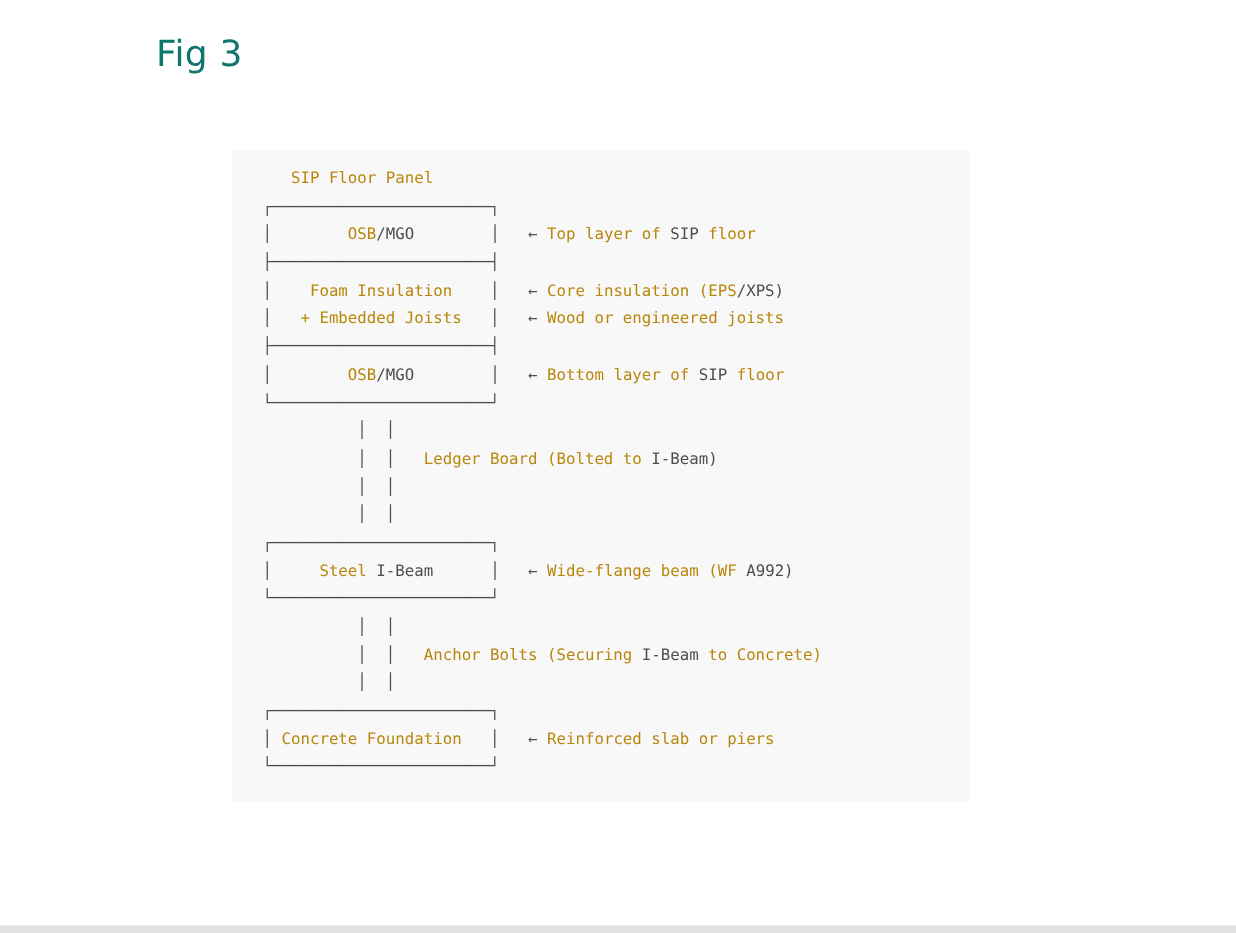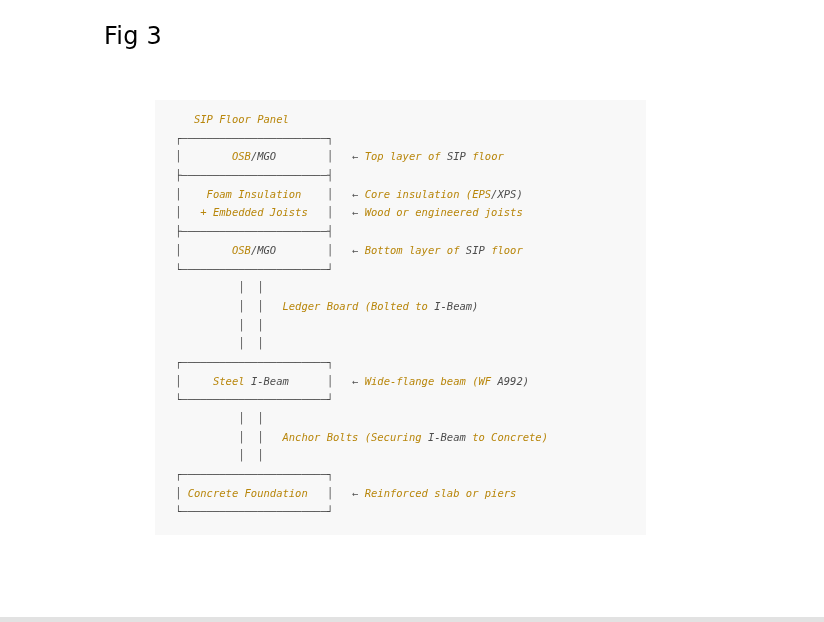--- a/index.html
+++ b/index.html
@@ -12,30 +12,29 @@
   }
   .page {
     position: absolute; inset: 0;
     background: #ffffff;
   }
   .fig-heading {
     position: absolute;
     left: 104px; top: 22px;
     font-size: 24px;
     font-weight: 400;
-    color: #000000;
+    color: #0f766e;
     letter-spacing: 0.2px;
     font-family: "DejaVu Sans", "Liberation Sans", sans-serif;
   }
   .diagram-panel {
     position: absolute;
     left: 155px; top: 100px;
     width: 491px; height: 435px;
     background: #f8f8f8;
-    font-style: italic;
   }
   pre.ascii {
     margin: 0;
     padding: 10px 0 0 20px;
     font-family: "DejaVu Sans Mono", "Liberation Mono", monospace;
     font-size: 10.5px;
     line-height: 18.7px;
     white-space: pre;
   }
   pre.ascii .dline { height: 18.7px; }

